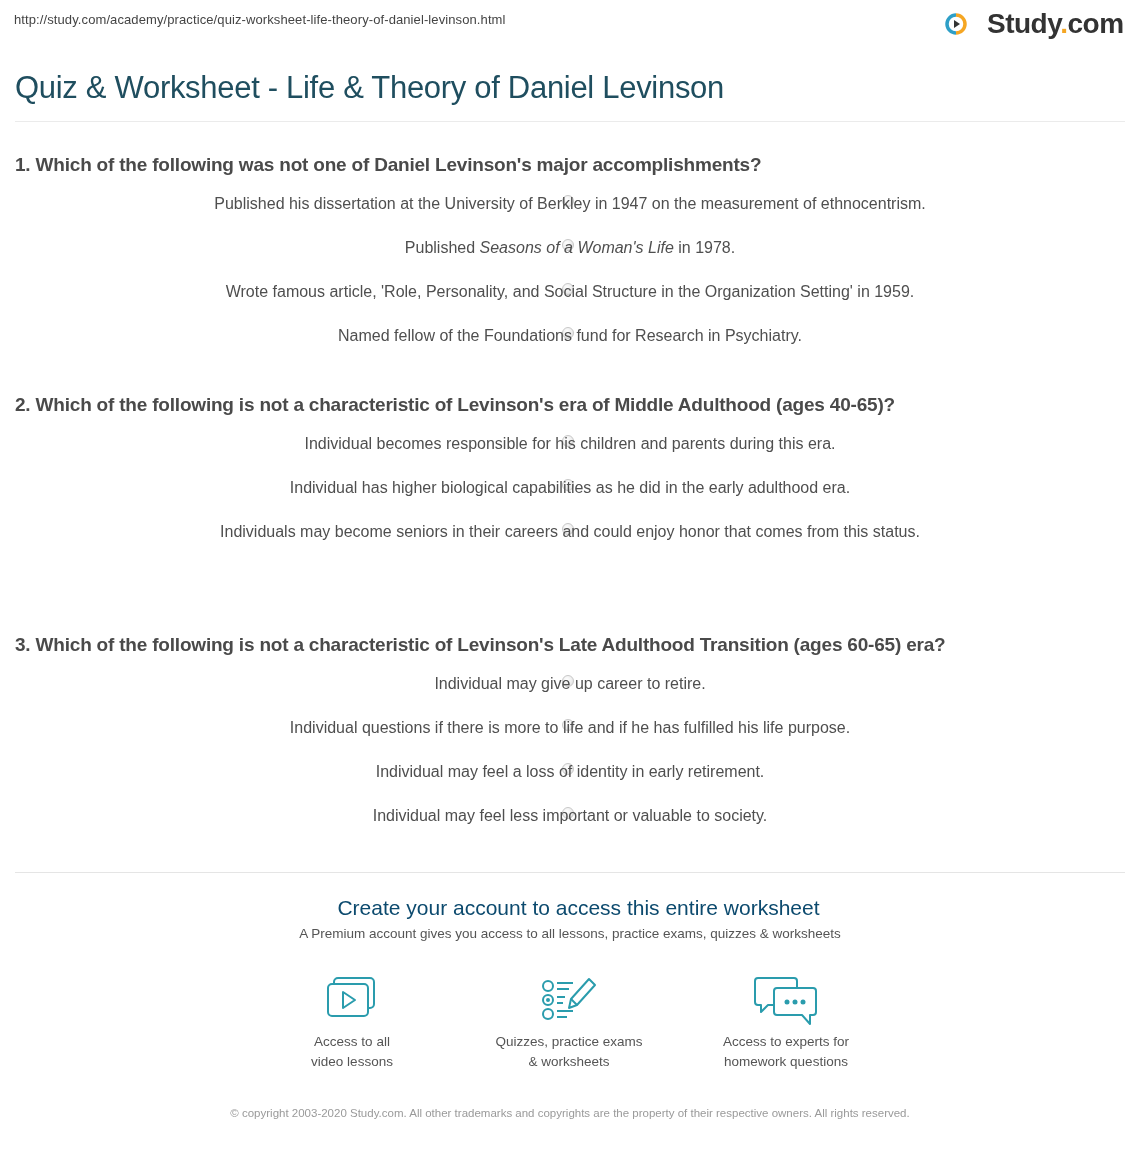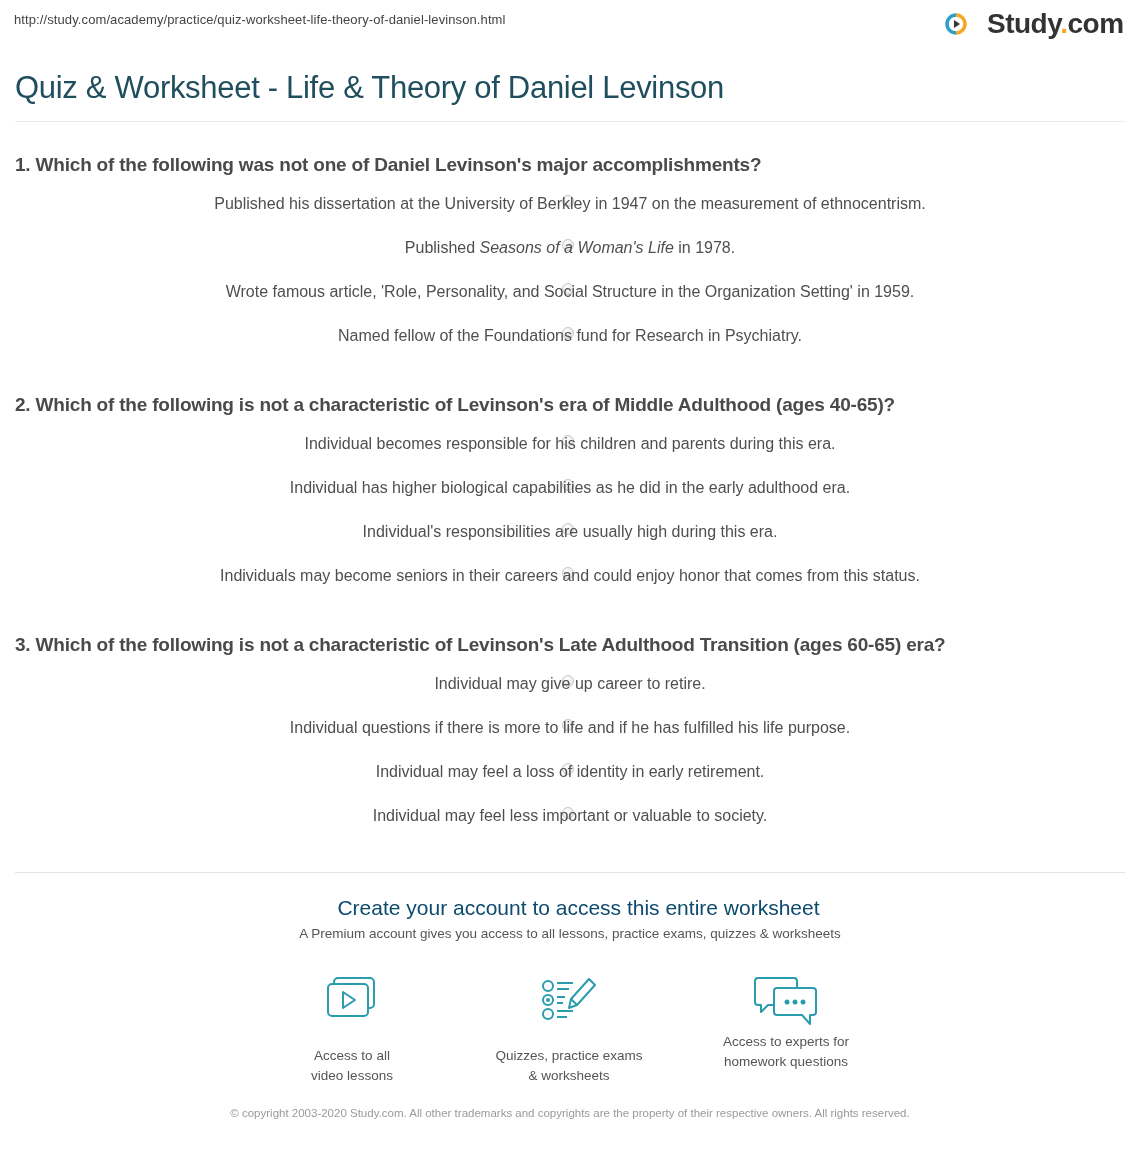--- a/index.html
+++ b/index.html
@@ -25,21 +25,21 @@
     .opt-label em { font-style: italic; }
 
     .bottom-rule { position: absolute; left: 15px; right: 15px; top: 872px; height: 1px; background: #e5e5e5; }
 
     .cta-title { position: absolute; left: 17px; right: 0; top: 896px; text-align: center; font-size: 21px; color: #0c4a6e; font-weight: normal; }
     .cta-sub { position: absolute; left: 0; right: 0; top: 926px; text-align: center; font-size: 13.5px; color: #555; }
 
     .features { position: absolute; top: 976px; left: 0; right: 0; }
     .feature { position: absolute; width: 200px; text-align: center; }
     .feature svg { display: block; margin: 0 auto; }
-    .feature-label { font-size: 13.5px; color: #555; line-height: 20px; margin-top: 24px; }
+    .feature-label { font-size: 13.5px; color: #555; line-height: 20px; margin-top: 10px; }
 
     .copyright { position: absolute; left: 210px; width: 720px; top: 1105px; text-align: center; font-size: 11.5px; color: #9a9a9a; line-height: 17px; }
   </style>
 </head>
 <body>
 
 <div class="url">http://study.com/academy/practice/quiz-worksheet-life-theory-of-daniel-levinson.html</div>
 
 <div class="logo">
   <svg class="logo-mark" viewBox="0 0 22 22">
@@ -78,24 +78,20 @@
 <section class="question" style="top:394px;">
   <div class="q-text"><span>2.</span> <span>Which of the following is not a characteristic of Levinson's era of Middle Adulthood (ages 40-65)?</span></div>
   <ul class="options">
     <li class="option">
         <span class="radio"></span>
         <span class="opt-label">Individual becomes responsible for his children and parents during this era.</span>
       </li>
     <li class="option">
         <span class="radio"></span>
         <span class="opt-label">Individual has higher biological capabilities as he did in the early adulthood era.</span>
-      </li>
-    <li class="option">
-        <span class="radio"></span>
-        <span class="opt-label">Individual's responsibilities are usually high during this era.</span>
       </li>
     <li class="option">
         <span class="radio"></span>
         <span class="opt-label">Individuals may become seniors in their careers and could enjoy honor that comes from this status.</span>
       </li>
   </ul>
 </section>
 
 <section class="question" style="top:634px;">
   <div class="q-text"><span>3.</span> <span>Which of the following is not a characteristic of Levinson's Late Adulthood Transition (ages 60-65) era?</span></div>

